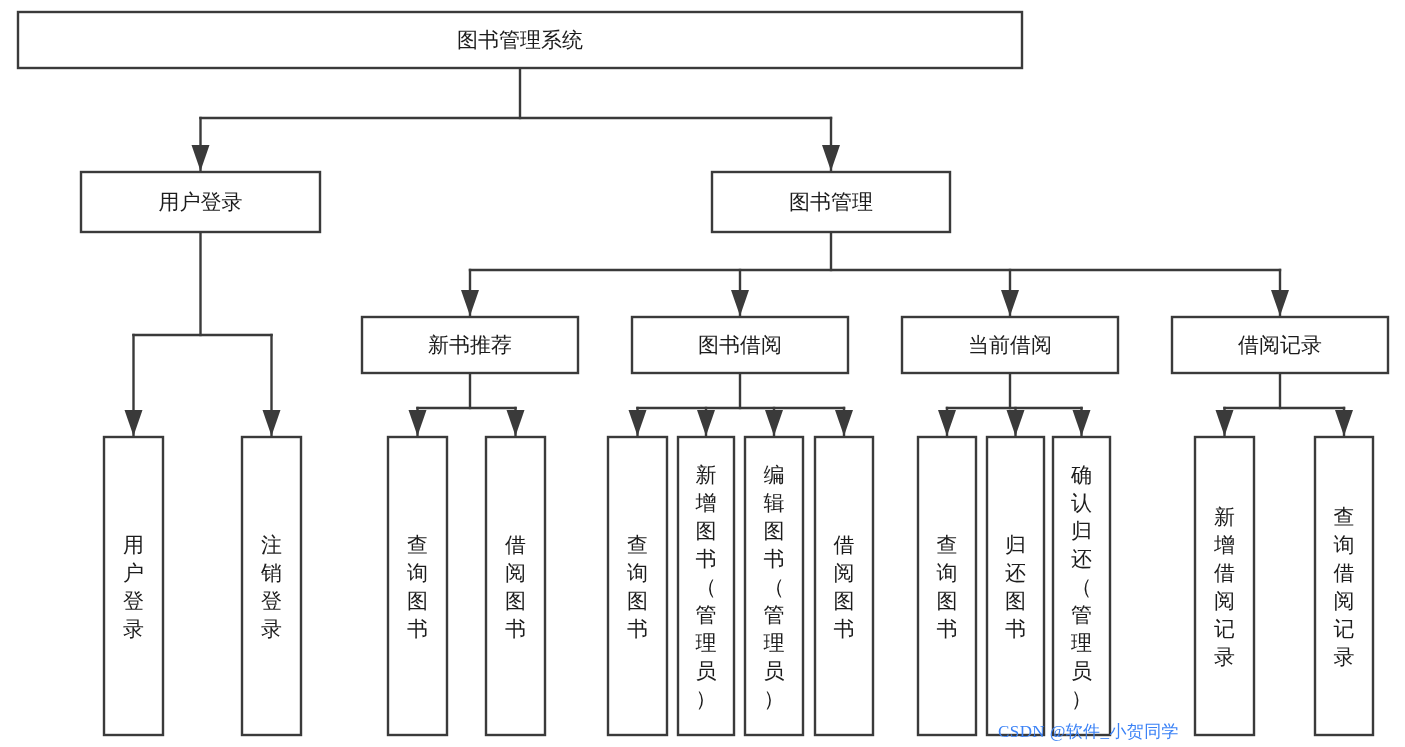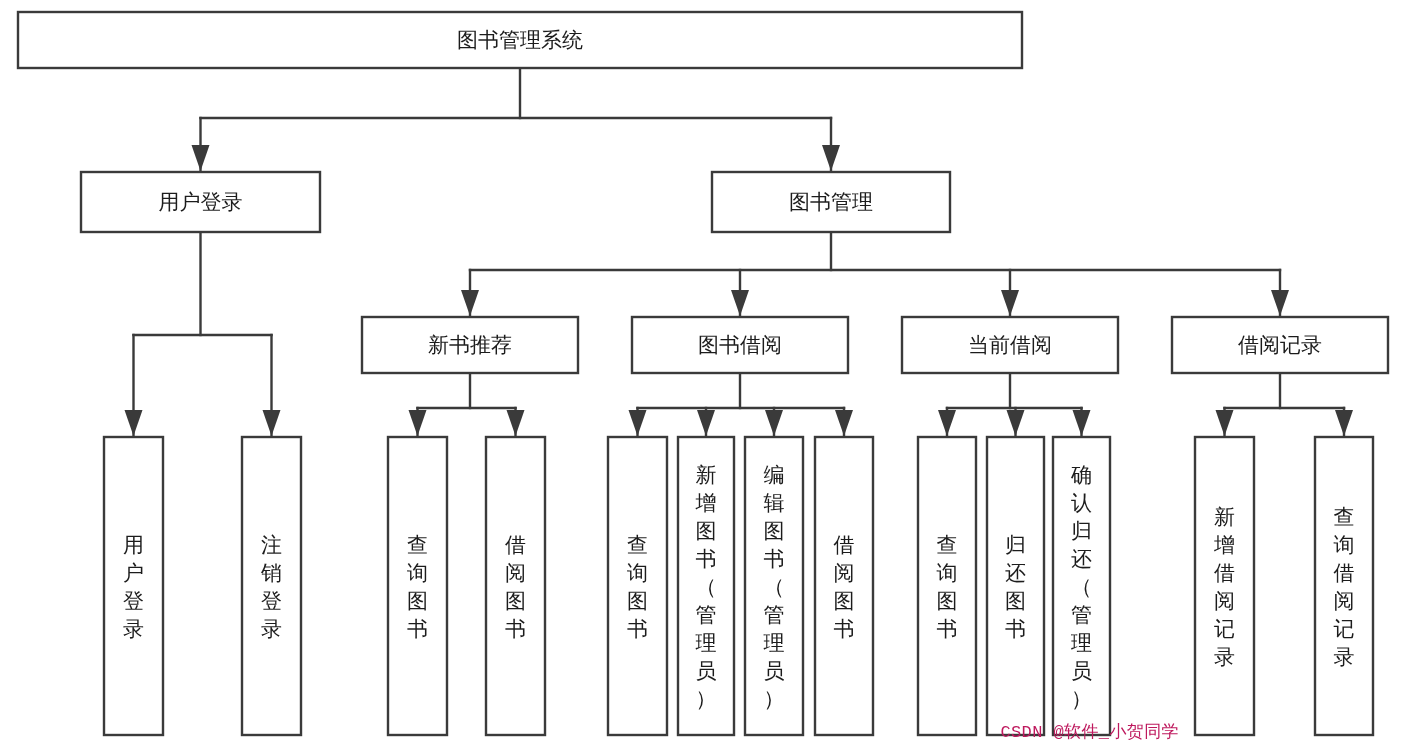--- a/index.html
+++ b/index.html
@@ -51,23 +51,23 @@
   .node-label-v {
     font-family: "DejaVu Sans", "Liberation Sans", sans-serif;
     font-size: 21px;
     fill: #1c1c1c;
     text-anchor: middle;
   }
   .watermark {
     position: absolute;
     right: 8px;
     bottom: 4px;
-    font-family: Liberation Mono, monospace;
+    font-family: Liberation Serif, serif;
     font-size: 17px;
-    color: #be185d;
+    color: #3b82f6;
     white-space: nowrap;
     letter-spacing: 0.4px;
   }
 </style>
 </head>
 <body>
 
 <div id="diagram-root">
   <svg id="diagram-svg" viewBox="0 0 1405 747" xmlns="http://www.w3.org/2000/svg">
 

